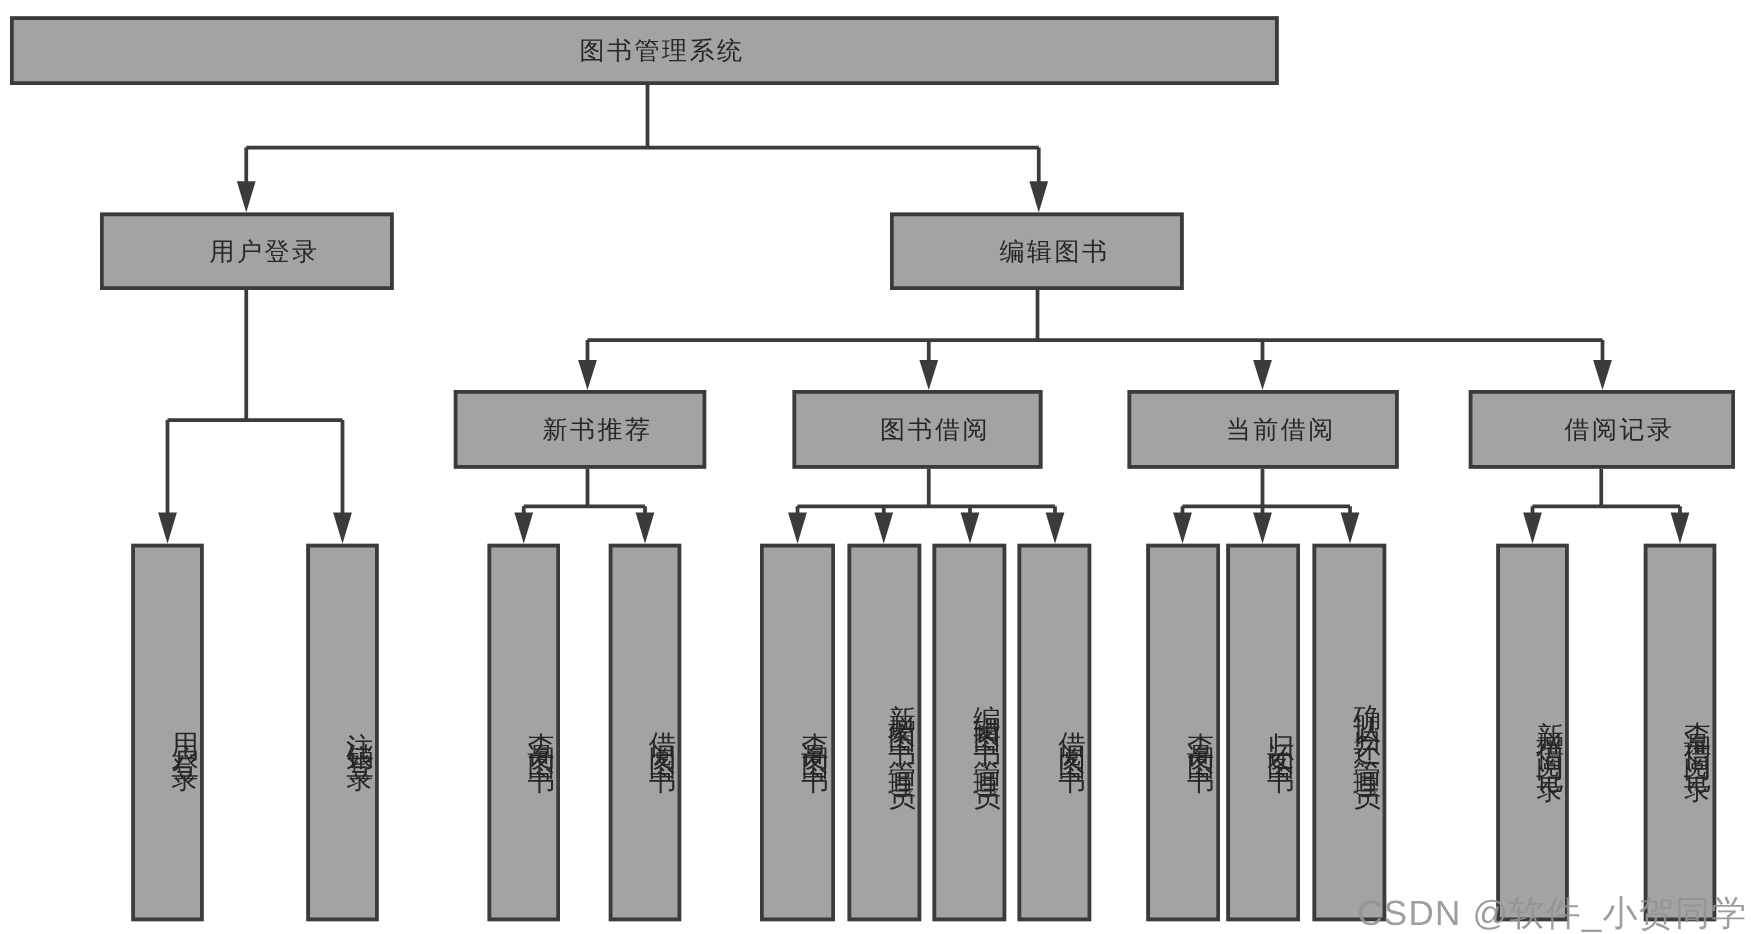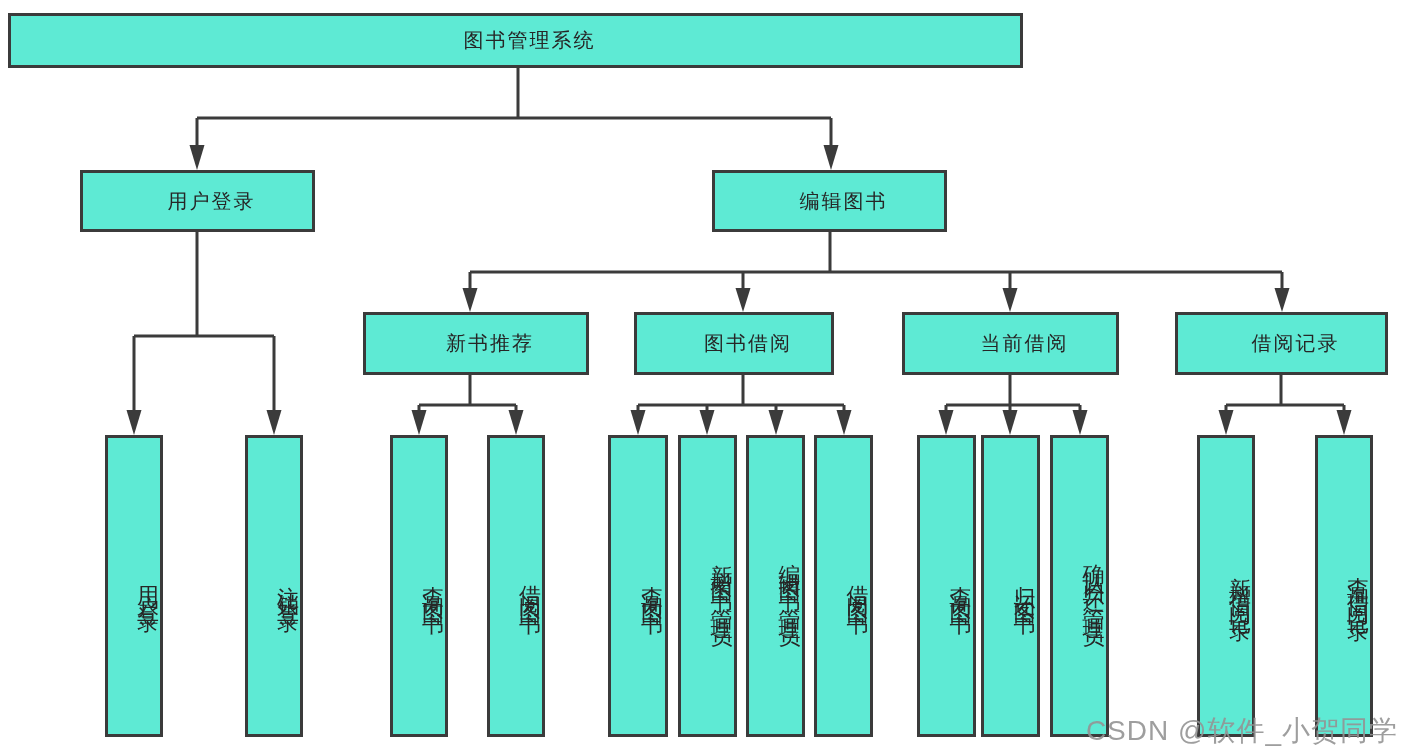--- a/index.html
+++ b/index.html
@@ -17,21 +17,21 @@
   }
   .connectors {
     position: absolute;
     left: 0; top: 0;
     width: 1405px; height: 747px;
     z-index: 1;
   }
   .box {
     position: absolute;
     box-sizing: border-box;
-    background: #5eead4;
+    background: #a3a3a3;
     border: 3px solid #3b3b3b;
     display: flex;
     align-items: center;
     justify-content: center;
     color: #262626;
     z-index: 2;
     padding-left: 28px;
   }
   .hlabel {
     font-size: 20px;
@@ -42,21 +42,21 @@
     writing-mode: vertical-rl;
     text-orientation: mixed;
     font-size: 22px;
     letter-spacing: 9px;
     line-height: 1;
     white-space: nowrap;
   }
   .root-box      { left: 8px;    top: 13px;  width: 1015px; height: 55px; }
   .n-user-login  { left: 80px;   top: 170px; width: 235px;  height: 62px; }
   .n-book-mgmt   { left: 712px;  top: 170px; width: 235px;  height: 62px; }
-  .n-new-book    { left: 363px;  top: 312px; width: 226px;  height: 63px; }
+  .n-new-book    { left: 363px;  top: 312px; width: 202px;  height: 63px; }
   .n-book-borrow { left: 634px;  top: 312px; width: 200px;  height: 63px; }
   .n-current     { left: 902px;  top: 312px; width: 217px;  height: 63px; font-family: Liberation Serif, serif; }
   .n-record      { left: 1175px; top: 312px; width: 213px;  height: 63px; }
   .leaf { top: 435px; height: 302px; }
   .l1  { left: 105px;  width: 58px; }
   .l2  { left: 245px;  width: 58px; }
   .l3  { left: 390px;  width: 58px; }
   .l4  { left: 487px;  width: 58px; }
   .l5  { left: 608px;  width: 60px; }
   .l6  { left: 678px;  width: 59px; }

